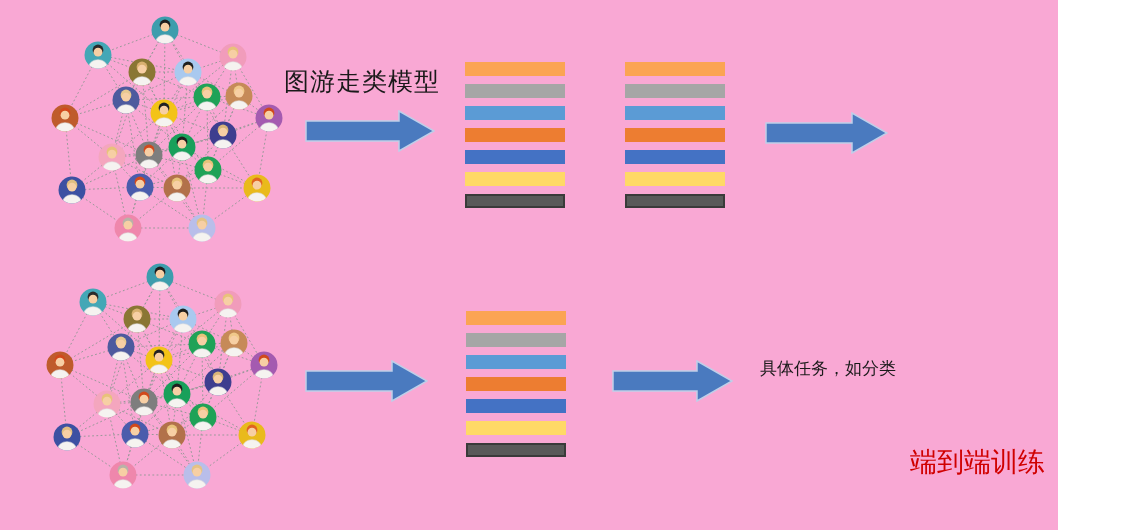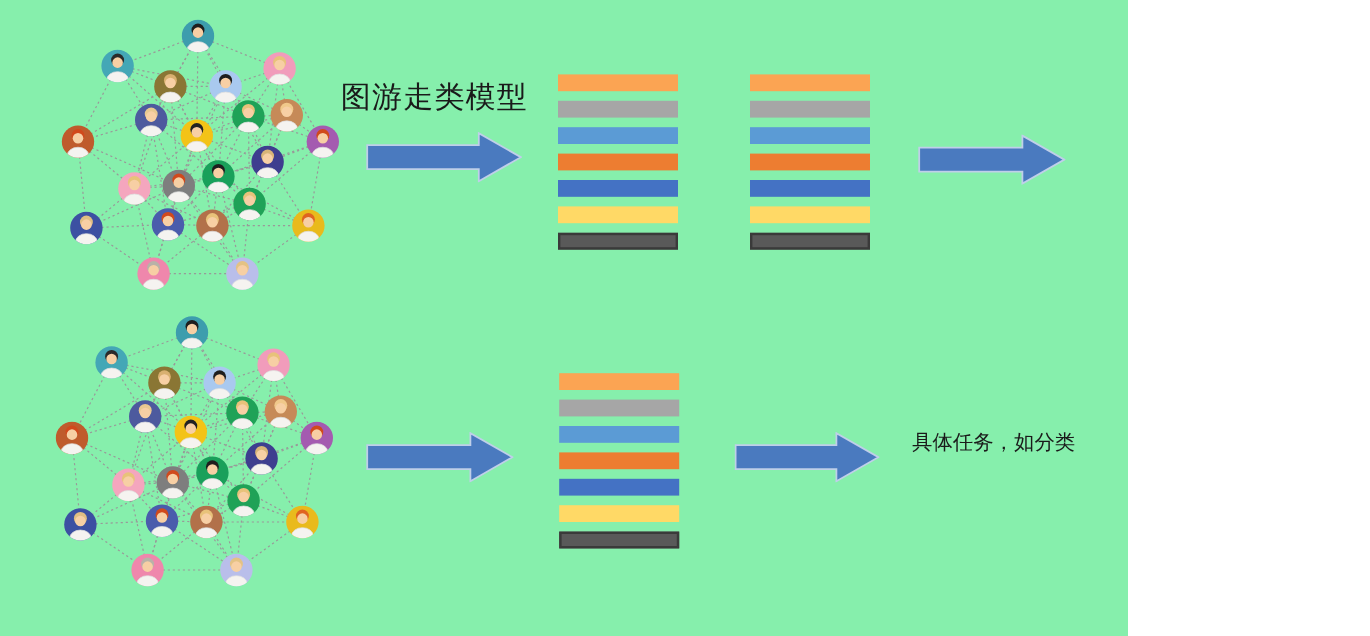--- a/index.html
+++ b/index.html
@@ -1,16 +1,16 @@
 <!DOCTYPE html>
 <html><head>
 <meta charset="utf-8">
 <style>
   html,body{margin:0;padding:0;background:#fff;}
-  .canvas{position:relative;width:940px;height:530px;background:#86efac;overflow:hidden;
+  .canvas{position:relative;width:1058px;height:530px;background:#f9a8d4;overflow:hidden;
           font-family:"Liberation Sans","DejaVu Sans",sans-serif;}
   .graph{position:absolute;}
   #graph-top{left:30px;top:10px;}
   #graph-bottom{left:25px;top:257px;}
   .label{position:absolute;color:#1a1a1a;white-space:nowrap;line-height:1.15;}
   #model-label{left:284px;top:67px;font-size:25px;letter-spacing:1px;}
   #downstream-label{left:901px;top:116px;font-size:26px;}
   #specific-label{left:760px;top:359px;font-size:17px;}
   #e2e-label{left:910px;top:447px;font-size:27px;font-weight:500;}
   .arrow{position:absolute;}
@@ -688,14 +688,15 @@
       <div class="bar" style="background: rgb(255, 217, 102);"></div>
       <div class="bar" style="background: rgb(89, 89, 89); border: 2px solid rgb(58, 58, 58);"></div>
     </div>
 
   <svg id="arrow-4" class="arrow" width="121" height="42" viewBox="0 0 121 42">
       <polygon points="1,11 85,11 85,1 120,21 85,41 85,31 1,31" fill="#4A7ABF" stroke="#BFCFE9" stroke-width="1.5"></polygon>
     </svg>
 
   <div id="specific-label" class="label" style="color: rgb(26, 26, 26);">具体任务，如分类</div>
 
+  <div id="e2e-label" class="label" style="color: rgb(208, 0, 0);">端到端训练</div>
 
 </div>
 
 </body></html>

